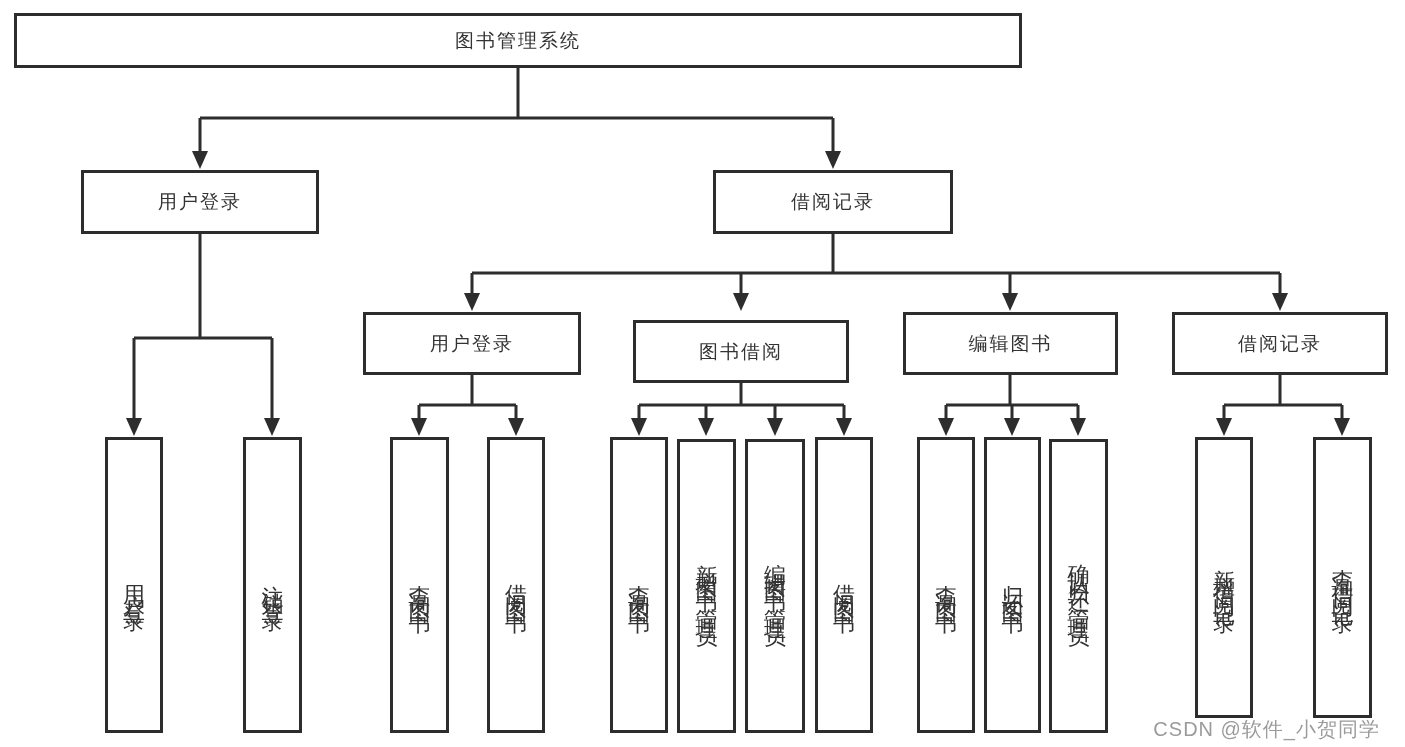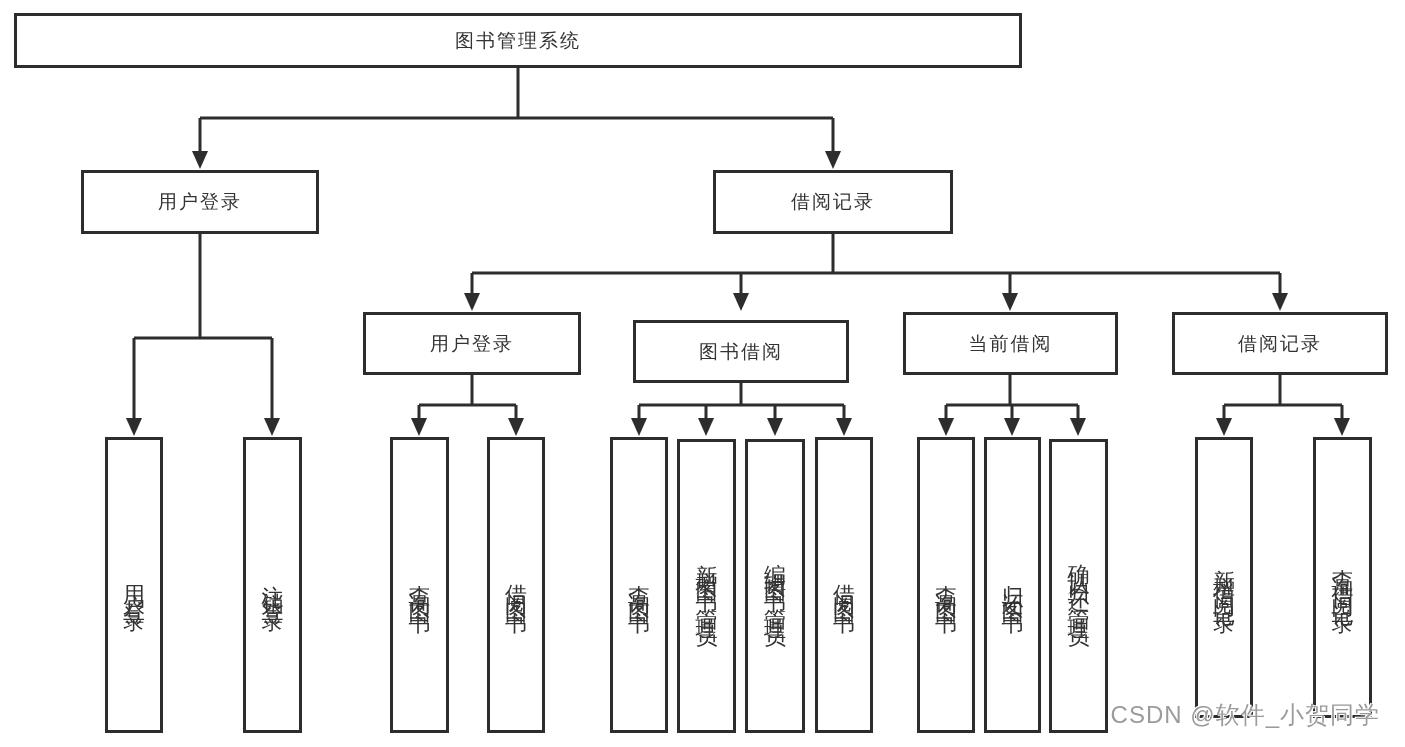--- a/index.html
+++ b/index.html
@@ -43,22 +43,22 @@
   .vlabel{
     writing-mode:vertical-rl;
     line-height:1;
     font-size:22px;
     letter-spacing:9px;
     color:var(--text);
   }
   #watermark{
     position:absolute;
     right:8px;
-    bottom:16px;
-    font-size:24px;
+    bottom:4px;
+    font-size:20px;
     letter-spacing:1px;
     color:var(--watermark);
     z-index:5;
     text-shadow:1px 1px 0 #ffffff,-1px -1px 0 #ffffff;
     white-space:nowrap;
   }
 </style>
 </head>
 <body>
 
@@ -107,21 +107,21 @@
     <span class="hlabel">借阅记录</span>
   </div>
 
   <div class="box" style="left:363px;top:312px;width:218px;height:63px">
     <span class="hlabel">用户登录</span>
   </div>
   <div class="box" style="left:633px;top:320px;width:216px;height:63px">
     <span class="hlabel">图书借阅</span>
   </div>
   <div class="box" style="left:903px;top:312px;width:215px;height:63px">
-    <span class="hlabel">当前借阅</span>
+    <span class="hlabel">编辑图书</span>
   </div>
   <div class="box" style="left:1172px;top:312px;width:216px;height:63px">
     <span class="hlabel">借阅记录</span>
   </div>
 
   <div class="box" style="left:105px;top:437px;width:58px;height:296px">
     <span class="vlabel">用户登录</span>
   </div>
   <div class="box" style="left:243px;top:437px;width:59px;height:296px">
     <span class="vlabel">注销登录</span>

